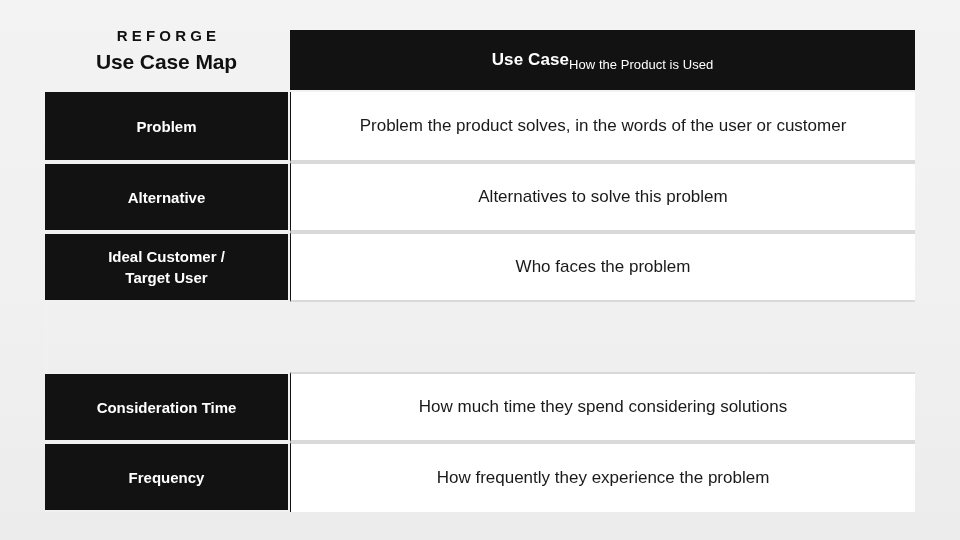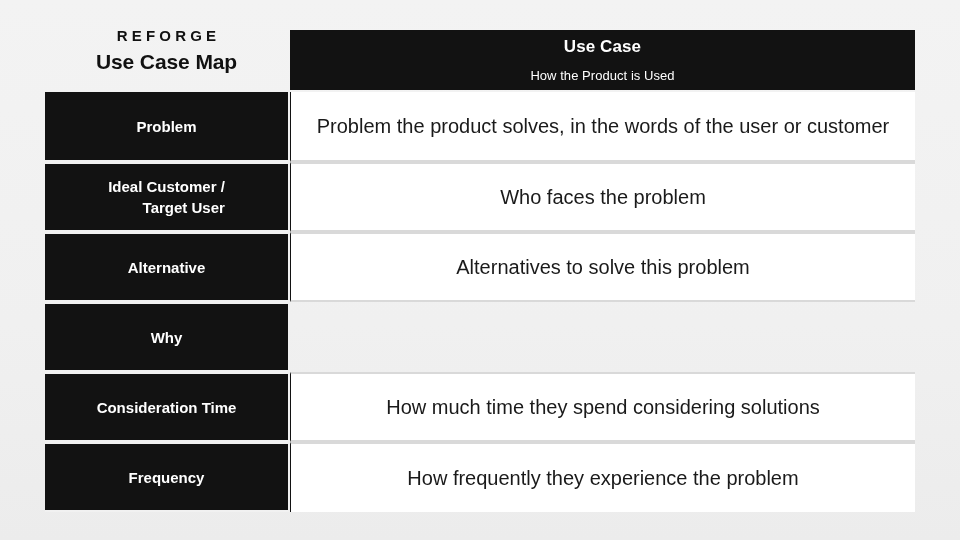--- a/index.html
+++ b/index.html
@@ -49,21 +49,20 @@
   
   .col-header {
     position: absolute;
     left: 290px;
     top: 30px;
     width: 625px;
     height: 60px;
     background: #121212;
     box-sizing: border-box;
     display: flex;
-    flex-direction: column;
     align-items: center;
     justify-content: center;
     color: #ffffff;
     border: 1px solid #121212;
   }
   .col-header-title {
     font-size: 17px;
     font-weight: bold;
     line-height: 22px;
     letter-spacing: 0.1px;
@@ -92,21 +91,21 @@
     margin-top: 0;
   }
   .row-label {
     width: 243px;
     flex: 0 0 243px;
     background: #121212;
     color: #ffffff;
     display: flex;
     align-items: center;
     justify-content: center;
-    text-align: right;
+    text-align: center;
     font-size: 15px;
     font-weight: bold;
     line-height: 21px;
     box-sizing: border-box;
     border-top: 2px solid #f1f1f1;
     border-bottom: 2px solid #f1f1f1;
     padding: 0 8px;
   }
   .row:first-child .row-label {
     border-top: 0;
@@ -116,21 +115,21 @@
     background: #f1f1f1;
   }
   .row-value {
     flex: 1 1 auto;
     background: #ffffff;
     color: #1a1a1a;
     display: flex;
     align-items: center;
     justify-content: center;
     text-align: center;
-    font-size: 20px;
+    font-size: 17px;
     font-weight: normal;
     line-height: 20px;
     box-sizing: border-box;
     border-top: 2px solid #d9d9d9;
     border-bottom: 2px solid #d9d9d9;
     border-left: 1px solid #121212;
     padding: 0 14px;
   }
   .row:first-child .row-value {
     border-top: 0;
@@ -172,38 +171,37 @@
 
   <div class="matrix">
 
     <div class="row">
       <div class="row-label">Problem</div>
       <div class="row-gap"></div>
       <div class="row-value">Problem the product solves, in the words of the user or customer</div>
     </div>
 
     <div class="row">
+      <div class="row-label">Alternative</div>
+      <div class="row-gap"></div>
+      <div class="row-value">Alternatives to solve this problem</div>
+    </div>
+
+    <div class="row">
       <div class="row-label">
         <span>
           <span>Ideal Customer /</span><br>
           <span>Target User</span>
         </span>
       </div>
       <div class="row-gap"></div>
       <div class="row-value">Who faces the problem</div>
     </div>
 
     <div class="row">
-      <div class="row-label">Alternative</div>
-      <div class="row-gap"></div>
-      <div class="row-value">Alternatives to solve this problem</div>
-    </div>
-
-    <div class="row">
-      <div class="row-label">Why</div>
       <div class="row-gap"></div>
     </div>
 
     <div class="row">
       <div class="row-label">Consideration Time</div>
       <div class="row-gap"></div>
       <div class="row-value">How much time they spend considering solutions</div>
     </div>
 
     <div class="row">

